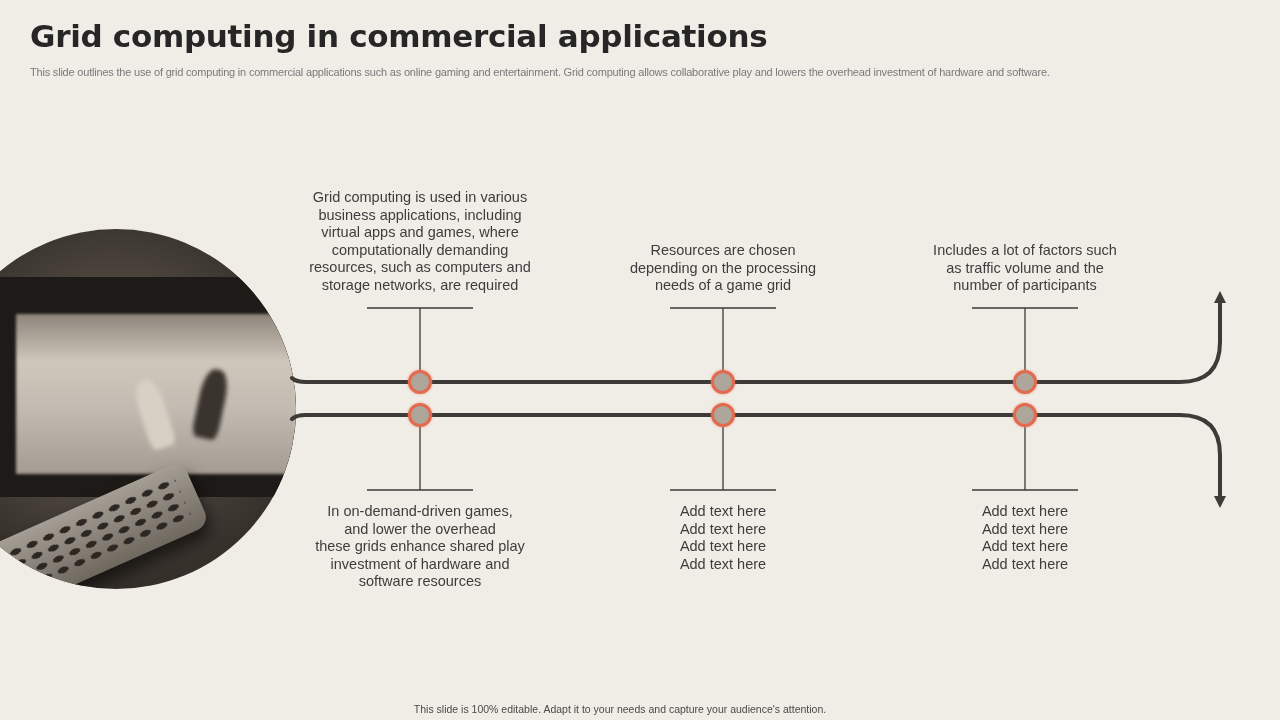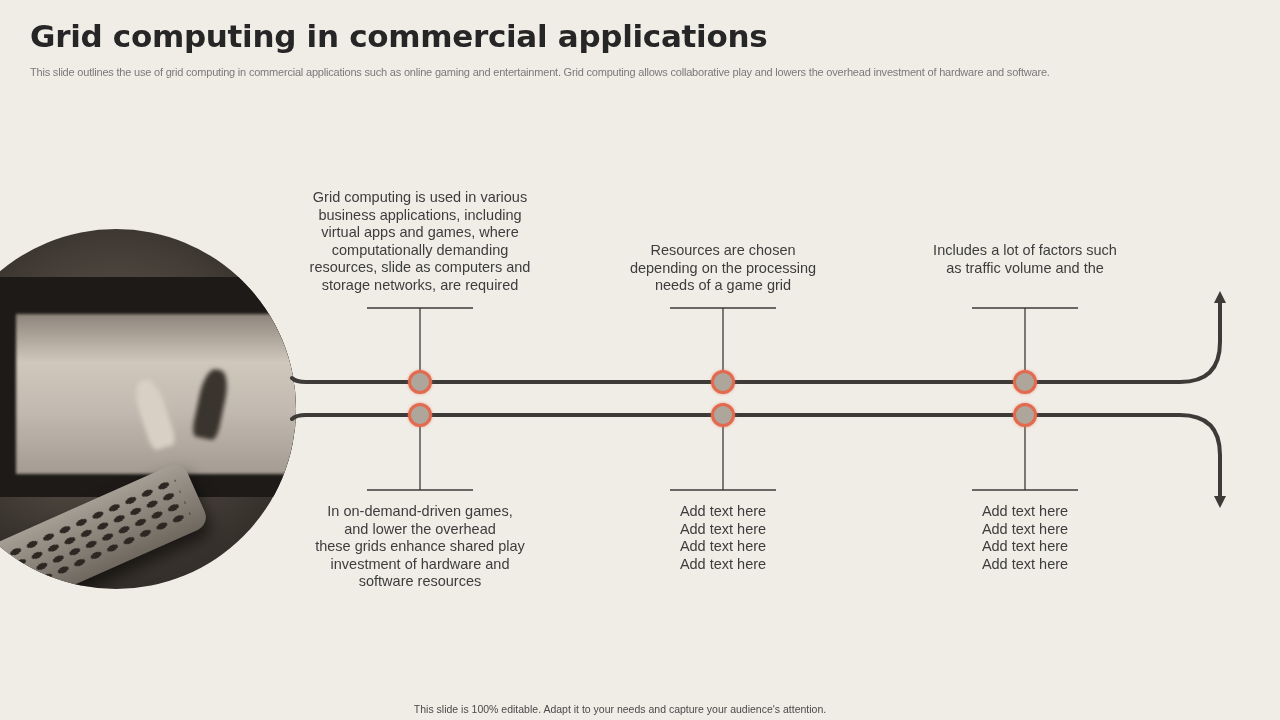--- a/index.html
+++ b/index.html
@@ -117,21 +117,21 @@
 <div class="node" style="left:711px;top:370px;"></div>
 <div class="node" style="left:711px;top:403px;"></div>
 <div class="node" style="left:1013px;top:370px;"></div>
 <div class="node" style="left:1013px;top:403px;"></div>
 
 <div class="note" style="left:300px;top:189px;text-align:center;">
   <span class="ln">Grid computing is used in various</span>
   <span class="ln">business applications, including</span>
   <span class="ln">virtual apps and games, where</span>
   <span class="ln">computationally demanding</span>
-  <span class="ln">resources, slide as computers and</span>
+  <span class="ln">resources, such as computers and</span>
   <span class="ln">storage networks, are required</span>
 </div>
 <div class="note" style="left:300px;top:503px;">
   <span class="ln">In on-demand-driven games,</span>
   <span class="ln">and lower the overhead</span>
   <span class="ln">these grids enhance shared play</span>
   <span class="ln">investment of hardware and</span>
   <span class="ln">software resources</span>
 </div>
 
@@ -143,20 +143,21 @@
 <div class="note" style="left:603px;top:503px;">
   <span class="ln">Add text here</span>
   <span class="ln">Add text here</span>
   <span class="ln">Add text here</span>
   <span class="ln">Add text here</span>
 </div>
 
 <div class="note" style="left:905px;top:242px;">
   <span class="ln">Includes a lot of factors such</span>
   <span class="ln">as traffic volume and the</span>
+  <span class="ln">number of participants</span>
 </div>
 <div class="note" style="left:905px;top:503px;">
   <span class="ln">Add text here</span>
   <span class="ln">Add text here</span>
   <span class="ln">Add text here</span>
   <span class="ln">Add text here</span>
 </div>
 
 <div class="footer">This slide is 100% editable.  Adapt it to your needs and capture your audience's attention.</div>
 

